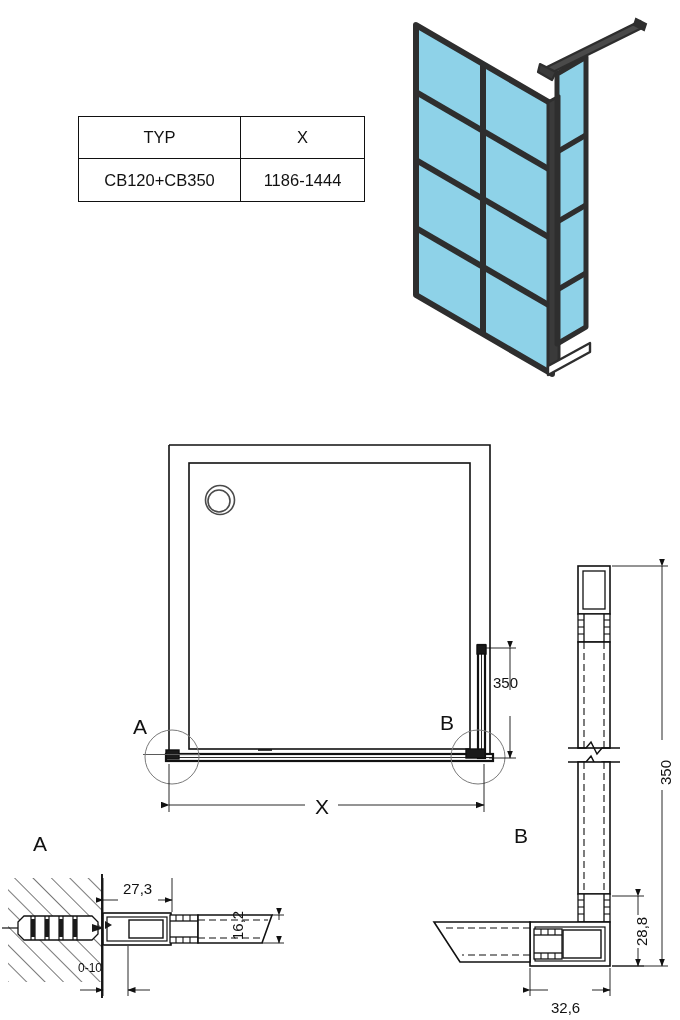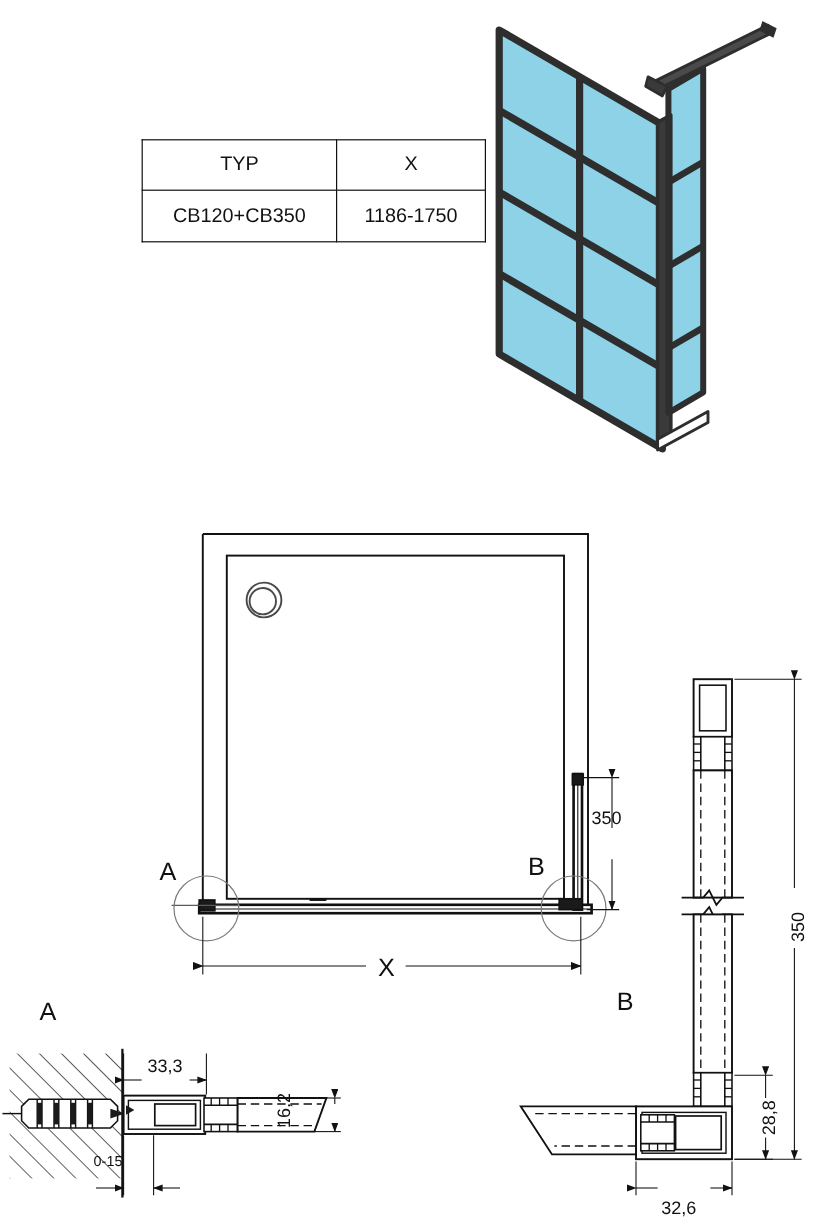--- a/index.html
+++ b/index.html
@@ -42,21 +42,20 @@
     transform: rotate(-90deg);
     transform-origin: left top;
   }
   
   .spec-table {
     position: absolute;
     left: 78px;
     top: 116px;
     border-collapse: collapse;
     background: #ffffff;
-    margin-left: 40px;
   }
   .spec-table td, .spec-table th {
     border: 1.6px solid #111111;
     font-weight: normal;
     font-size: 16.5px;
     text-align: center;
     font-family: "Liberation Sans", sans-serif;
     color: #111111;
     padding: 0;
   }
@@ -71,21 +70,21 @@
 <div class="sheet">
 
   <table class="spec-table">
     <tbody>
         <tr>
       <th class="col-typ">TYP</th>
       <th class="col-x">X</th>
     </tr>
     <tr>
       <td>CB120+CB350</td>
-      <td>1186-1750</td>
+      <td>1186-1444</td>
     </tr>
   </tbody>
     </table>
 
   <svg class="svg-layer" viewBox="0 0 680 1020" xmlns="http://www.w3.org/2000/svg">
 
     <defs>
       <marker id="ar" markerWidth="9" markerHeight="7" refX="8.5" refY="3.5" orient="auto" markerUnits="userSpaceOnUse">
         <path d="M0,0 L9,3.5 L0,7 z" fill="#111"></path>
       </marker>
@@ -384,22 +383,22 @@
       </g>
     </g>
   </svg>
 
   <div class="lbl lbl-big" style="left:133px; top:716px;">A</div>
   <div class="lbl lbl-big" style="left:440px; top:712px;">B</div>
   <div class="lbl lbl-dim" style="left:493px; top:675px;">350</div>
   <div class="lbl lbl-big" style="left:315px; top:796px;">X</div>
 
   <div class="lbl lbl-big" style="left:33px; top:833px;">A</div>
-  <div class="lbl lbl-dim" style="left:123px; top:881px;">33,3</div>
+  <div class="lbl lbl-dim" style="left:123px; top:881px;">27,3</div>
   <div class="lbl lbl-dim rot90" style="left:230px; top:940px;">16,2</div>
-  <div class="lbl lbl-dim-sm" style="left:78px; top:962px;">0-15</div>
+  <div class="lbl lbl-dim-sm" style="left:78px; top:962px;">0-10</div>
 
   <div class="lbl lbl-big" style="left:514px; top:825px;">B</div>
   <div class="lbl lbl-dim rot90" style="left:658px; top:785px;">350</div>
   <div class="lbl lbl-dim rot90" style="left:634px; top:946px;">28,8</div>
   <div class="lbl lbl-dim" style="left:551px; top:1000px;">32,6</div>
 
 </div>
 
 </body></html>

